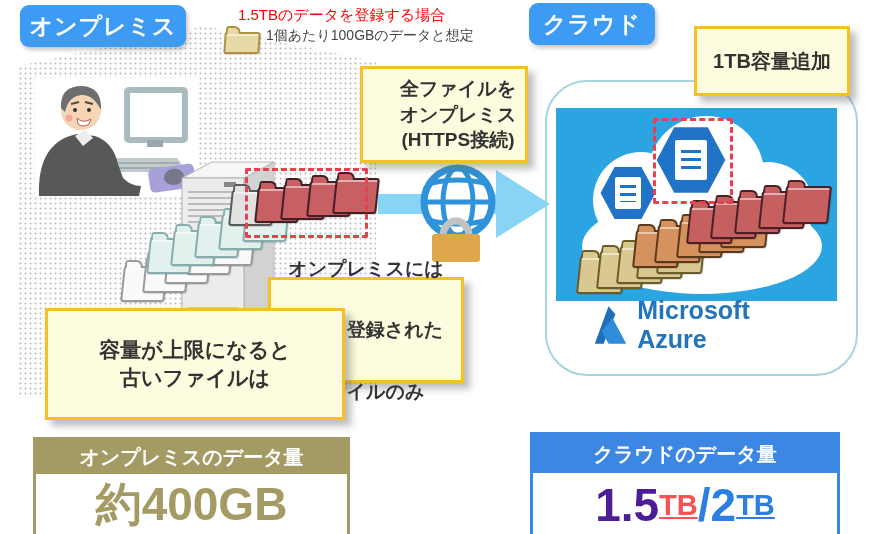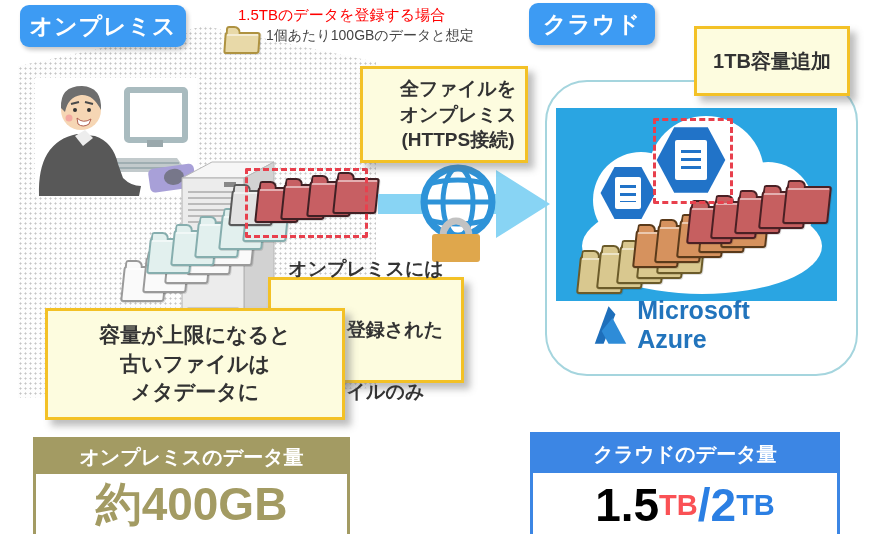--- a/index.html
+++ b/index.html
@@ -50,21 +50,21 @@
     font-weight:bold;font-size:20px;}
   .statval{flex:1;display:flex;align-items:center;justify-content:center;
     font-weight:bold;background:#fff;}
 
   .azure-row{display:flex;align-items:center;justify-content:center;gap:10px;}
   .azure-text{color:#2274BC;font-size:25px;font-weight:600;letter-spacing:0px;}
 
   .case-title{color:#FF0000;font-weight:normal;font-size:15px;}
   .case-sub{color:#444;font-size:14px;}
 
-  .unit{font-size:29px;}
+  .unit{font-size:29px;text-decoration:underline;}
 </style>
 </head>
 <body>
 
 <div class="stage">
 
   <div class="abs dotfield" style="left:18px;top:26px;width:358px;height:372px;"></div>
 
   <svg class="abs" style="left:35px;top:78px;" width="162" height="118" viewBox="0 0 162 118">
     <rect x="0" y="0" width="162" height="118" fill="#ffffff"></rect>
@@ -206,32 +206,31 @@
 
   <div class="abs note" style="left:268px;top:277px;width:196px;height:106px;font-size:19px;gap:36px;">
     <div class="ln">オンプレミスには</div>
     <div class="ln">新しく登録された</div>
     <div class="ln">ファイルのみ</div>
   </div>
 
   <div class="abs note" style="left:45px;top:308px;width:300px;height:112px;font-size:21px;">
     <div class="ln">容量が上限になると</div>
     <div class="ln">古いファイルは</div>
-    <div class="ln">メタデータに</div>
   </div>
 
   <div class="abs statbox" style="left:33px;top:425px;width:317px;height:102px;border-color:#A39B63;">
     <div class="stathead" style="background:#A39B63;height:36px;">オンプレミスのデータ量</div>
     <div class="statval" style="color:#A39B63;font-size:46px;">約400GB</div>
   </div>
 
   <div class="abs statbox" style="left:530px;top:420px;width:310px;height:108px;border-color:#3C86E4;justify-content:center;">
     <div class="stathead" style="background:#3C86E4;height:38px;">クラウドのデータ量</div>
     <div class="statval" style="font-size:46px;">
-      <span style="color:#000000;">1.5</span>
+      <span style="color:#4c1d95;">1.5</span>
         <span class="unit" style="color:#FA5155;">TB</span>
         <span style="color:#2B7FE3;">/</span>
         <span style="color:#2B7FE3;">2</span>
         <span class="unit" style="color:#2B7FE3;">TB</span>
     </div>
   </div>
 
 </div>
 
 </body></html>

